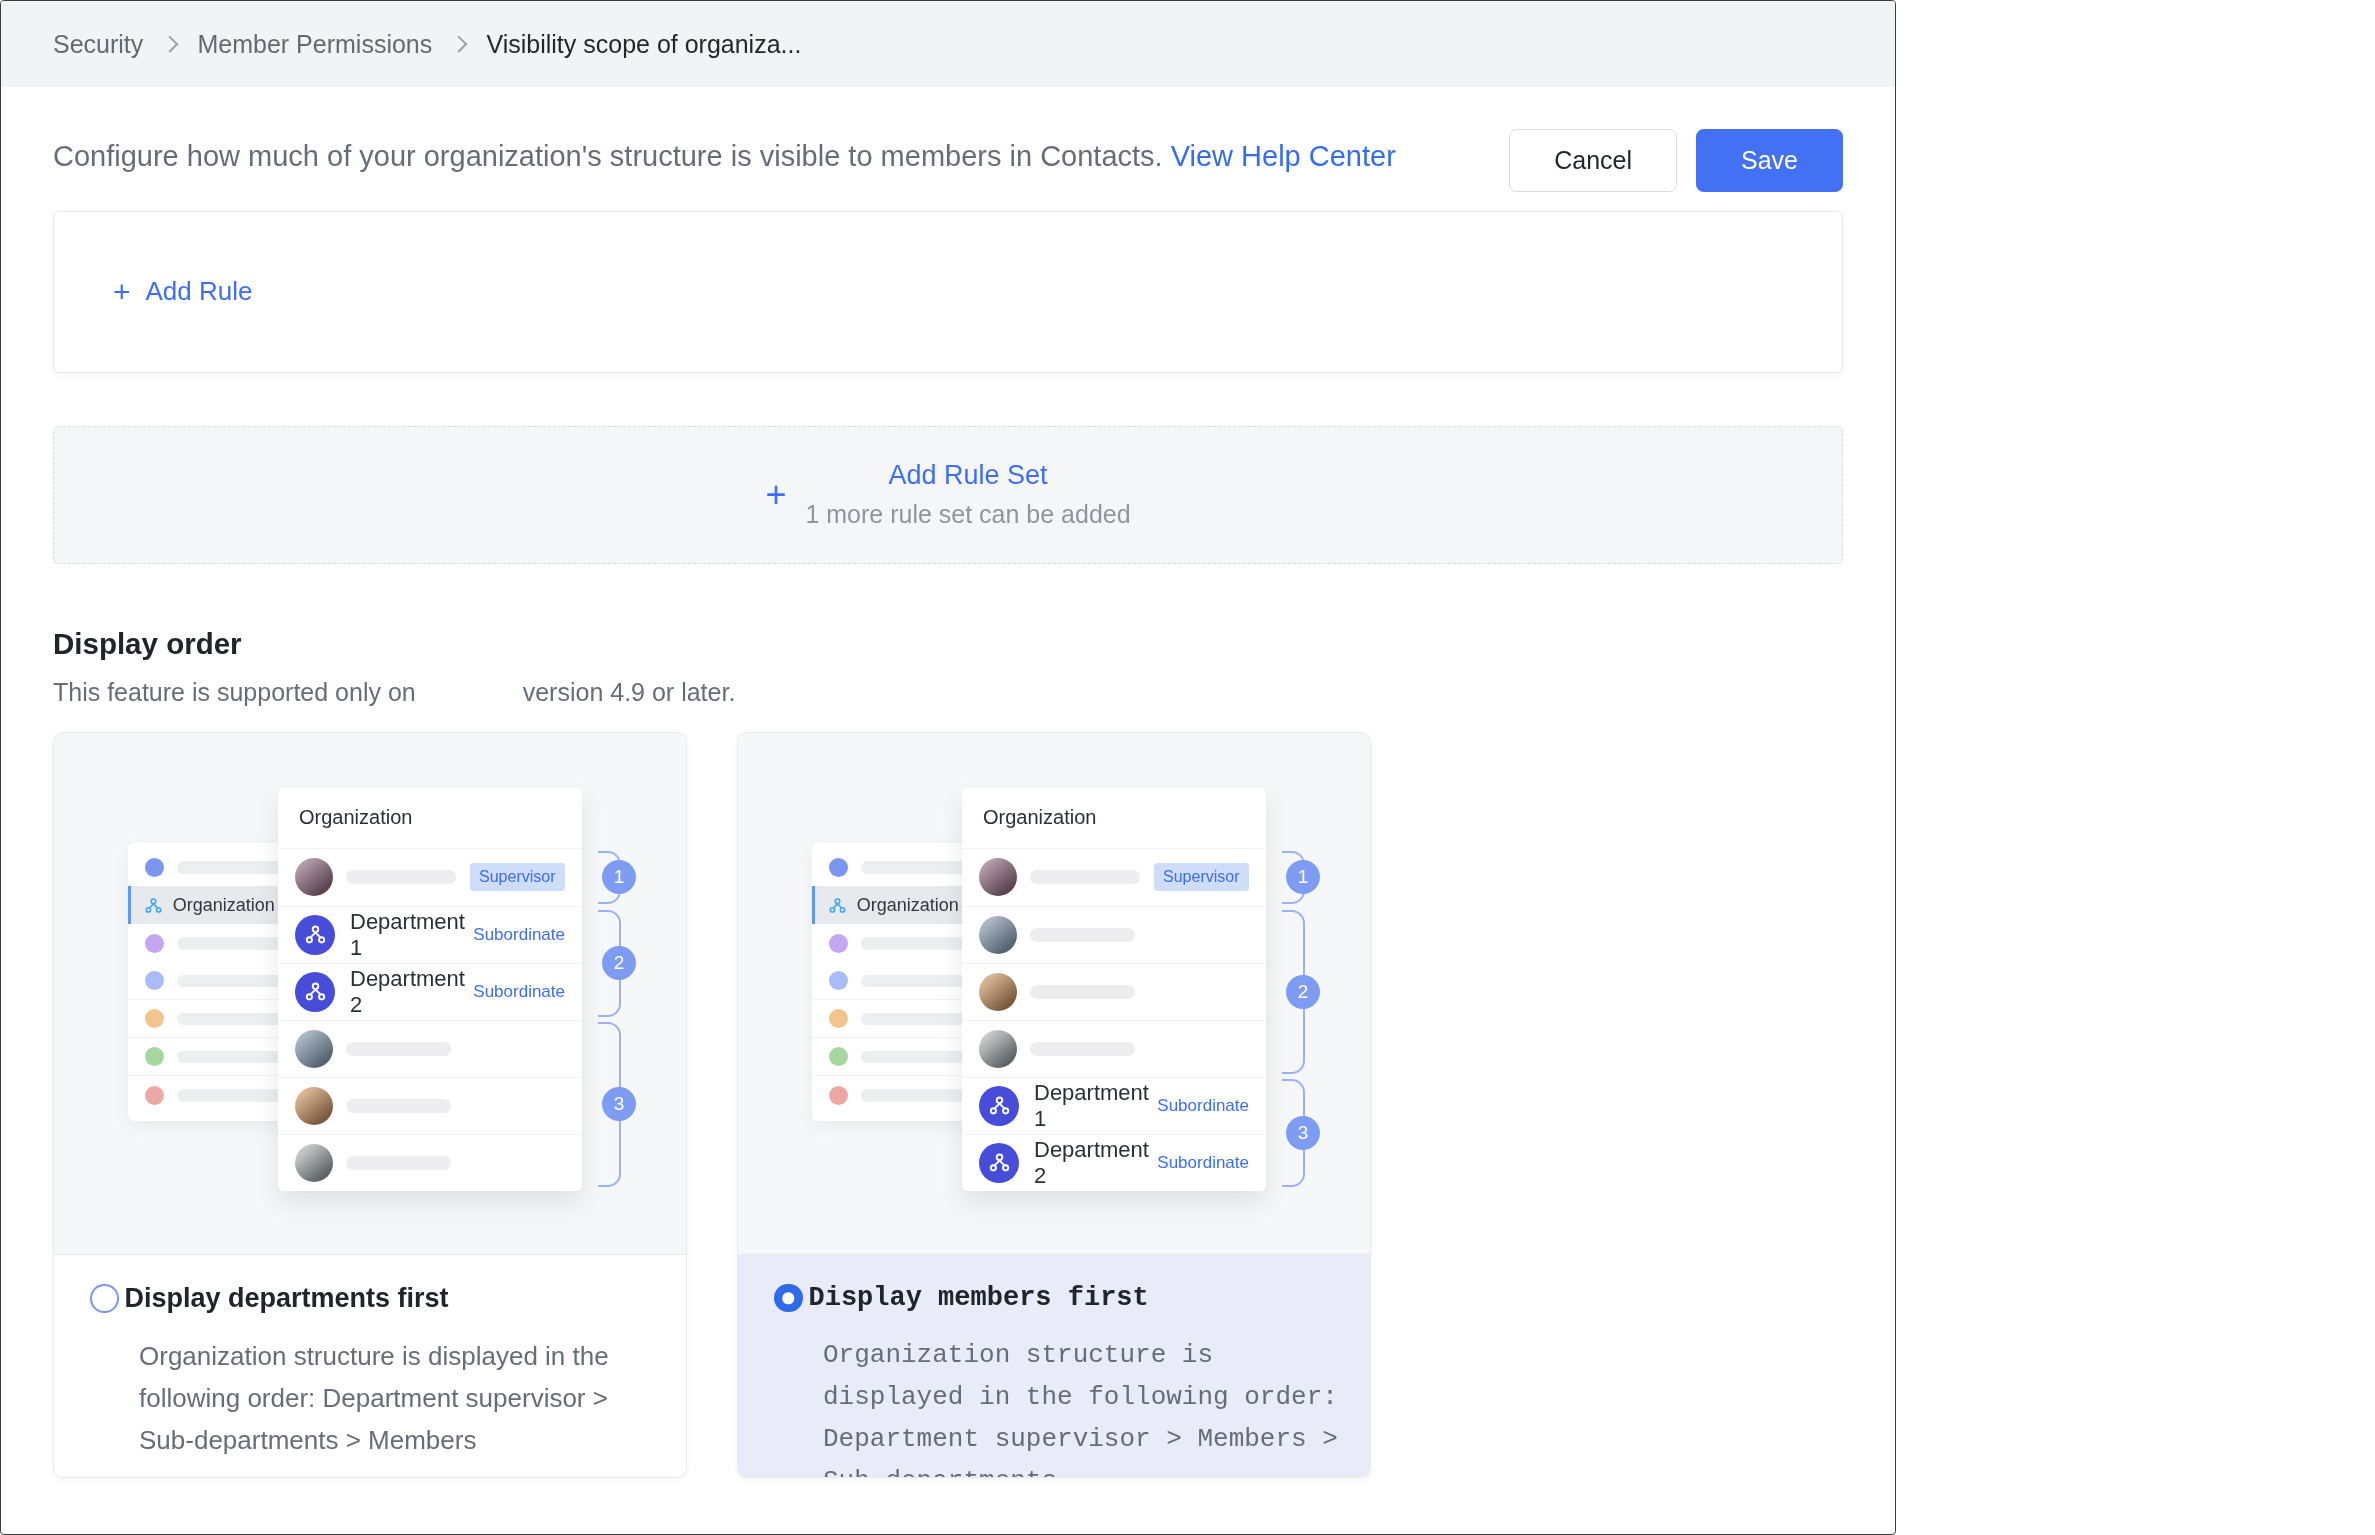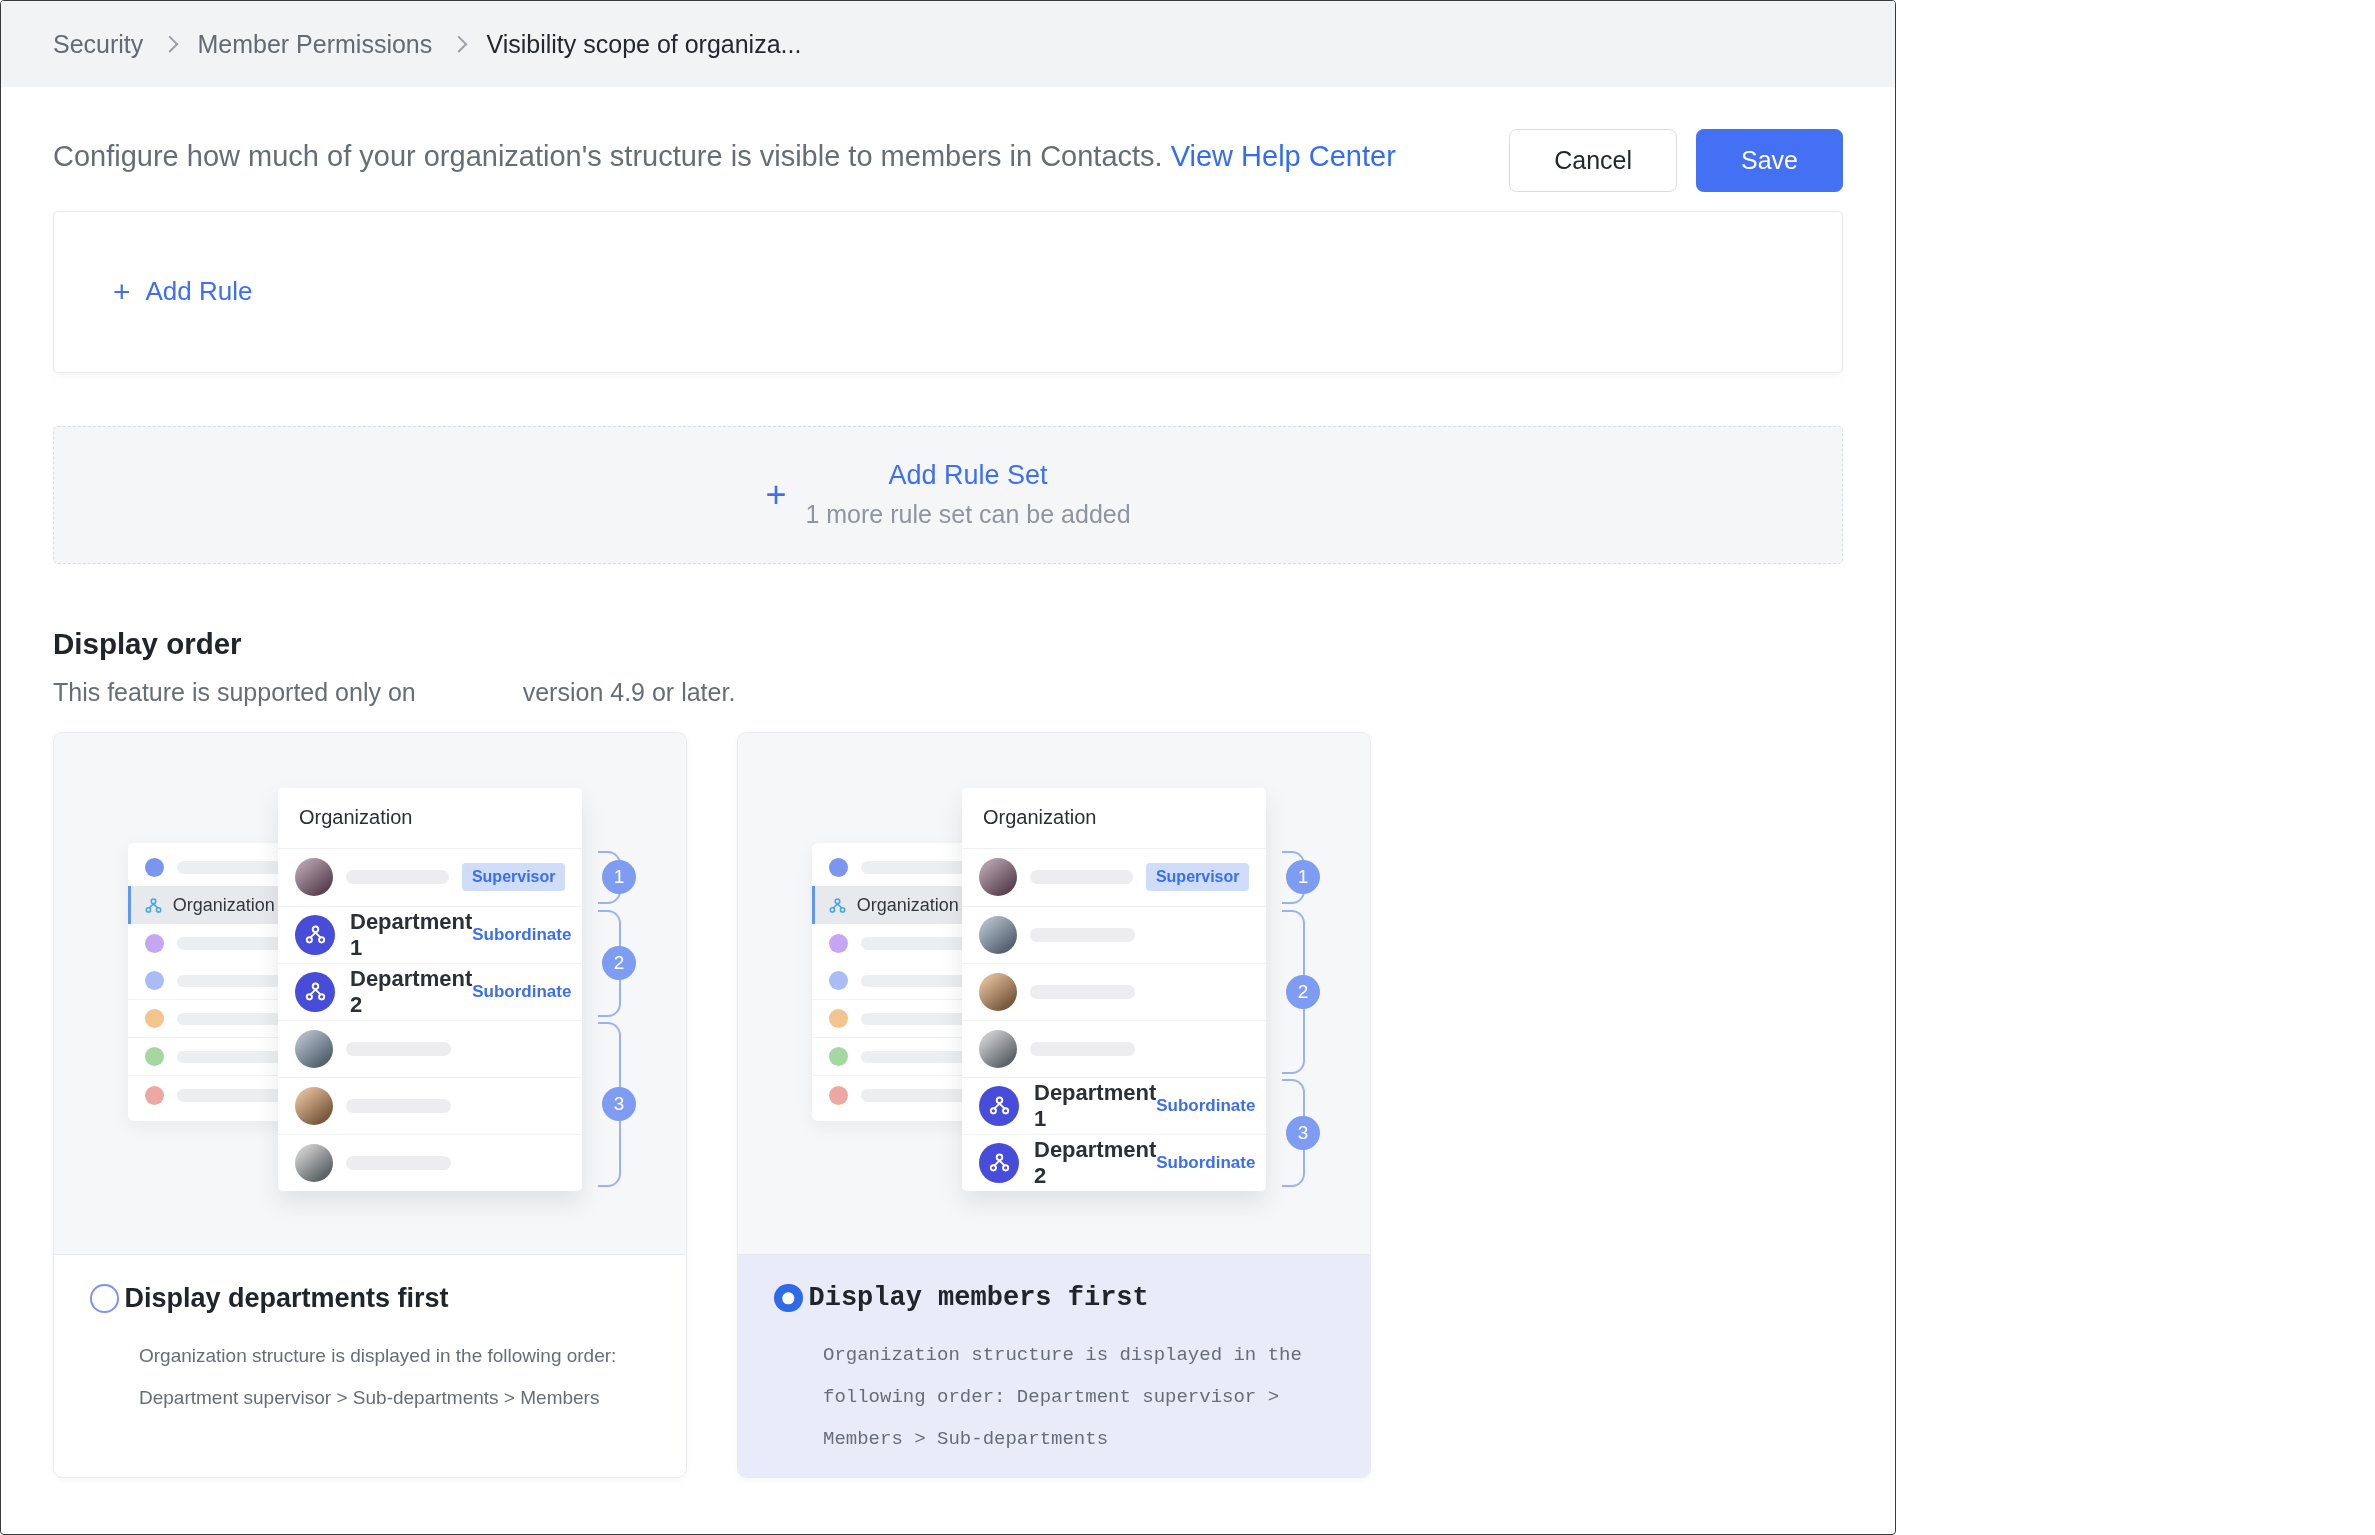--- a/index.html
+++ b/index.html
@@ -66,21 +66,21 @@
   }
   .illus{ position:relative; height:521px; background:var(--illus-bg,#f6f7f9); }
   .opt{ height:223px; padding:28.5px 28.5px 0 36px; border-top:1px solid #e6e8ee; }
   .opt.selected{ background:var(--selected-bg,#e9ebf8);font-family:Liberation Mono, monospace; }
   .opt-head{ display:flex; align-items:center; gap:6px; }
   .radio{ width:28.5px; height:28.5px; border-radius:50%; border:2.9px solid #7d93ee; background:#fff; flex:none; }
   .radio.checked{ border:none; background:#2f6ae8; position:relative; }
   .radio.checked::after{ content:""; position:absolute; left:50%; top:50%; width:11.4px; height:11.4px;
     background:#fff; border-radius:50%; transform:translate(-50%,-50%); }
   .opt-title{ font-size:27px; font-weight:700; color:#20242b; }
-  .opt-desc{ margin:21px 0 16px 49px; width:528px; font-size:19px; line-height:42px; color:#676d78; }
+  .opt-desc{ margin:21px 0 16px 49px; width:528px; font-size:26px; line-height:42px; color:#676d78; }
   
   .back-panel{
     position:absolute; left:74px; top:110px; width:394px; height:278px;
     background:#fff; border-radius:5.7px; box-shadow:0 5.7px 17px rgba(31,35,41,.06);
     padding:5.7px 0; overflow:hidden;
   }
   .sb-row{ height:38px; display:flex; align-items:center; padding-left:17px; }
   .sb-row.sel{ background:#e8e9ec; border-left:3.8px solid #5f97f0; padding-left:13.3px; }
   .sb-row.divider{ border-bottom:1px solid #f1f2f4; }
   .sb-dot{ width:19px; height:19px; border-radius:50%; flex:none; }
@@ -88,21 +88,21 @@
   .d1{ background:#7b96ee; } .d2{ background:#c5a6f3; } .d3{ background:#a9bcf5; }
   .d4{ background:#f2c58e; } .d5{ background:#a5d8a0; } .d6{ background:#eca9a4; }
   .sb-icon{ color:#41a7f0; flex:none; display:flex; }
   .sb-label{ margin-left:9.5px; font-size:18px; color:#33383f; }
   .front-panel{
     position:absolute; left:224px; top:55px; width:304px; height:403px;
     background:#fff; border-radius:4.8px; box-shadow:0 11.4px 25px rgba(31,35,41,.10);
   }
   .fp-header{ height:61px; display:flex; align-items:center; padding-left:21px;
     font-size:20px; color:#2b2f36; border-bottom:1px solid #eef0f2; }
-  .fp-row{ height:57px; display:flex; align-items:center; padding:0 17px;font-weight:bold; }
+  .fp-row{ height:57px; display:flex; align-items:center; padding:0 17px; }
   .fp-row + .fp-row{ border-top:1px solid #f0f2f5; }
   .avatar{ width:38px; height:38px; border-radius:50%; flex:none; }
   .av1{ background:linear-gradient(140deg,#b09aa8 20%,#5c4452 80%); }
   .av2{ background:linear-gradient(140deg,#aab6c2 20%,#566472 80%); }
   .av3{ background:linear-gradient(140deg,#d8b492 20%,#7a5a3e 80%); }
   .av4{ background:linear-gradient(140deg,#c6c6c6 20%,#5e6468 80%); }
   .ph-bar{ height:14.3px; border-radius:7.6px; background:#ededef; margin-left:13.3px; }
   .sup-badge{ margin-left:13.3px; font-size:16px; color:#3b6ef0; background:#cfdcfa;
     padding:4.8px 9.5px; border-radius:3.8px; }
   .dept-ic{ width:40px; height:40px; border-radius:50%; background:#474dd8; flex:none;

